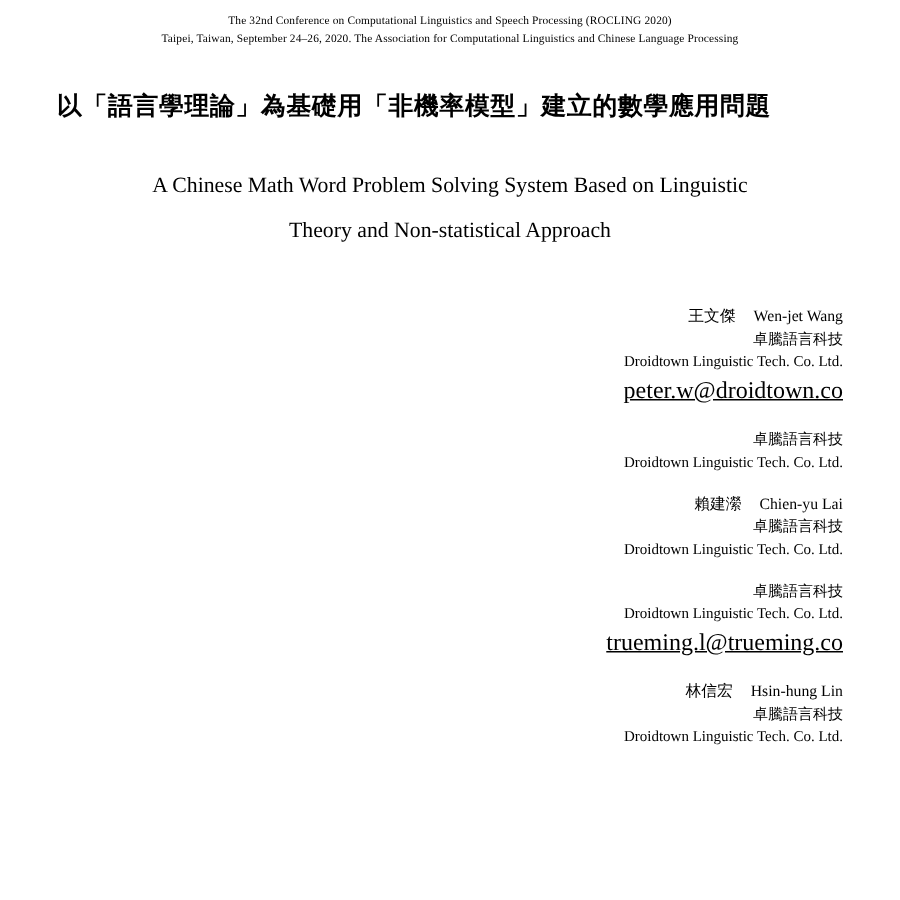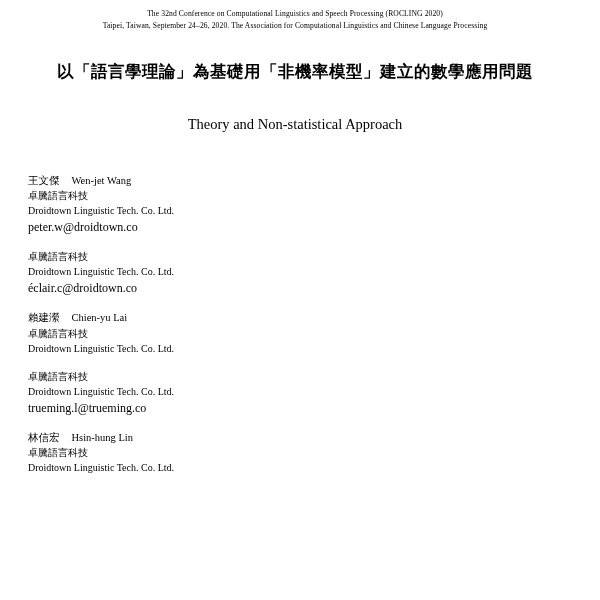--- a/index.html
+++ b/index.html
@@ -11,55 +11,55 @@
     width: 600px;
     height: 600px;
     overflow: hidden;
     font-family: "Liberation Serif", serif;
     color: #000000;
   }
   .page {
     width: 600px;
     height: 600px;
     box-sizing: border-box;
-    padding: 8px 38px 0 28px;
+    padding: 8px 38px 0 38px;
     position: relative;
   }
   .header {
     text-align: center;
     font-size: 7.6px;
     line-height: 1.5;
     font-family: "Liberation Serif", serif;
     letter-spacing: 0.1px;
   }
   .header .line1 { margin-bottom: 1px; }
   .header .line2 { }
 
   .title-cjk {
-    text-align: center;
+    text-align: left;
     font-size: 16.5px;
     font-weight: bold;
     line-height: 1.75;
     margin-top: 26px;
     letter-spacing: 0.5px;
-    font-family: Liberation Serif, serif;
+    font-family: Liberation Mono, monospace;
   }
   .title-en {
     text-align: center;
     font-size: 14.5px;
     line-height: 2.1;
     margin-top: 22px;
     font-family: "Liberation Serif", serif;
   }
 
   .authors {
     margin-top: 34px;
   }
   .author {
-    text-align: left;
+    text-align: right;
     margin-bottom: 13px;
   }
   .author .names {
     font-size: 10.5px;
     line-height: 1.45;
   }
   .author .names .cjk-name {
     font-family: "DejaVu Sans", "Liberation Sans", sans-serif;
     font-size: 10.5px;
   }
@@ -70,57 +70,58 @@
   .author .affil-cjk {
     font-size: 10px;
     line-height: 1.5;
     font-family: "DejaVu Sans", "Liberation Sans", sans-serif;
   }
   .author .affil-en {
     font-size: 10px;
     line-height: 1.5;
   }
   .author .email {
-    font-size: 12px;
+    font-size: 16px;
     line-height: 1.5;
+    text-decoration: underline;
   }
 </style>
 </head>
 <body>
 
 <div class="page">
 
   <div class="header">
     <div class="line1">The 32nd Conference on Computational Linguistics and Speech Processing (ROCLING 2020)</div>
     <div class="line2">Taipei, Taiwan, September 24–26, 2020. The Association for Computational Linguistics and Chinese Language Processing</div>
   </div>
 
   <div class="title-cjk">
     <div>以「語言學理論」為基礎用「非機率模型」建立的數學應用問題</div>
   </div>
 
   <div class="title-en">
+    <div>A Chinese Math Word Problem Solving System Based on Linguistic</div>
     <div>Theory and Non-statistical Approach</div>
   </div>
 
   <div class="authors">
 
     <div class="author">
       <div class="names">
         <span class="cjk-name">王文傑</span><span class="gap"></span><span>Wen-jet Wang</span>
       </div>
       <div class="affil-cjk">卓騰語言科技</div>
       <div class="affil-en">Droidtown Linguistic Tech. Co. Ltd.</div>
       <div class="email">peter.w@droidtown.co</div>
     </div>
 
     <div class="author">
       <div class="affil-cjk">卓騰語言科技</div>
       <div class="affil-en">Droidtown Linguistic Tech. Co. Ltd.</div>
-      <div class="email">éclair.c@droidtown.co</div>
     </div>
 
     <div class="author">
       <div class="names">
         <span class="cjk-name">賴建瀠</span><span class="gap"></span><span>Chien-yu Lai</span>
       </div>
       <div class="affil-cjk">卓騰語言科技</div>
       <div class="affil-en">Droidtown Linguistic Tech. Co. Ltd.</div>
     </div>
 

